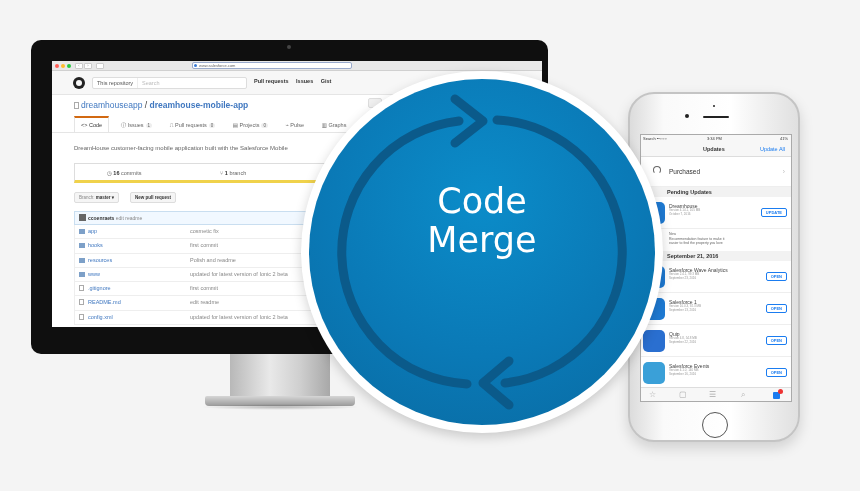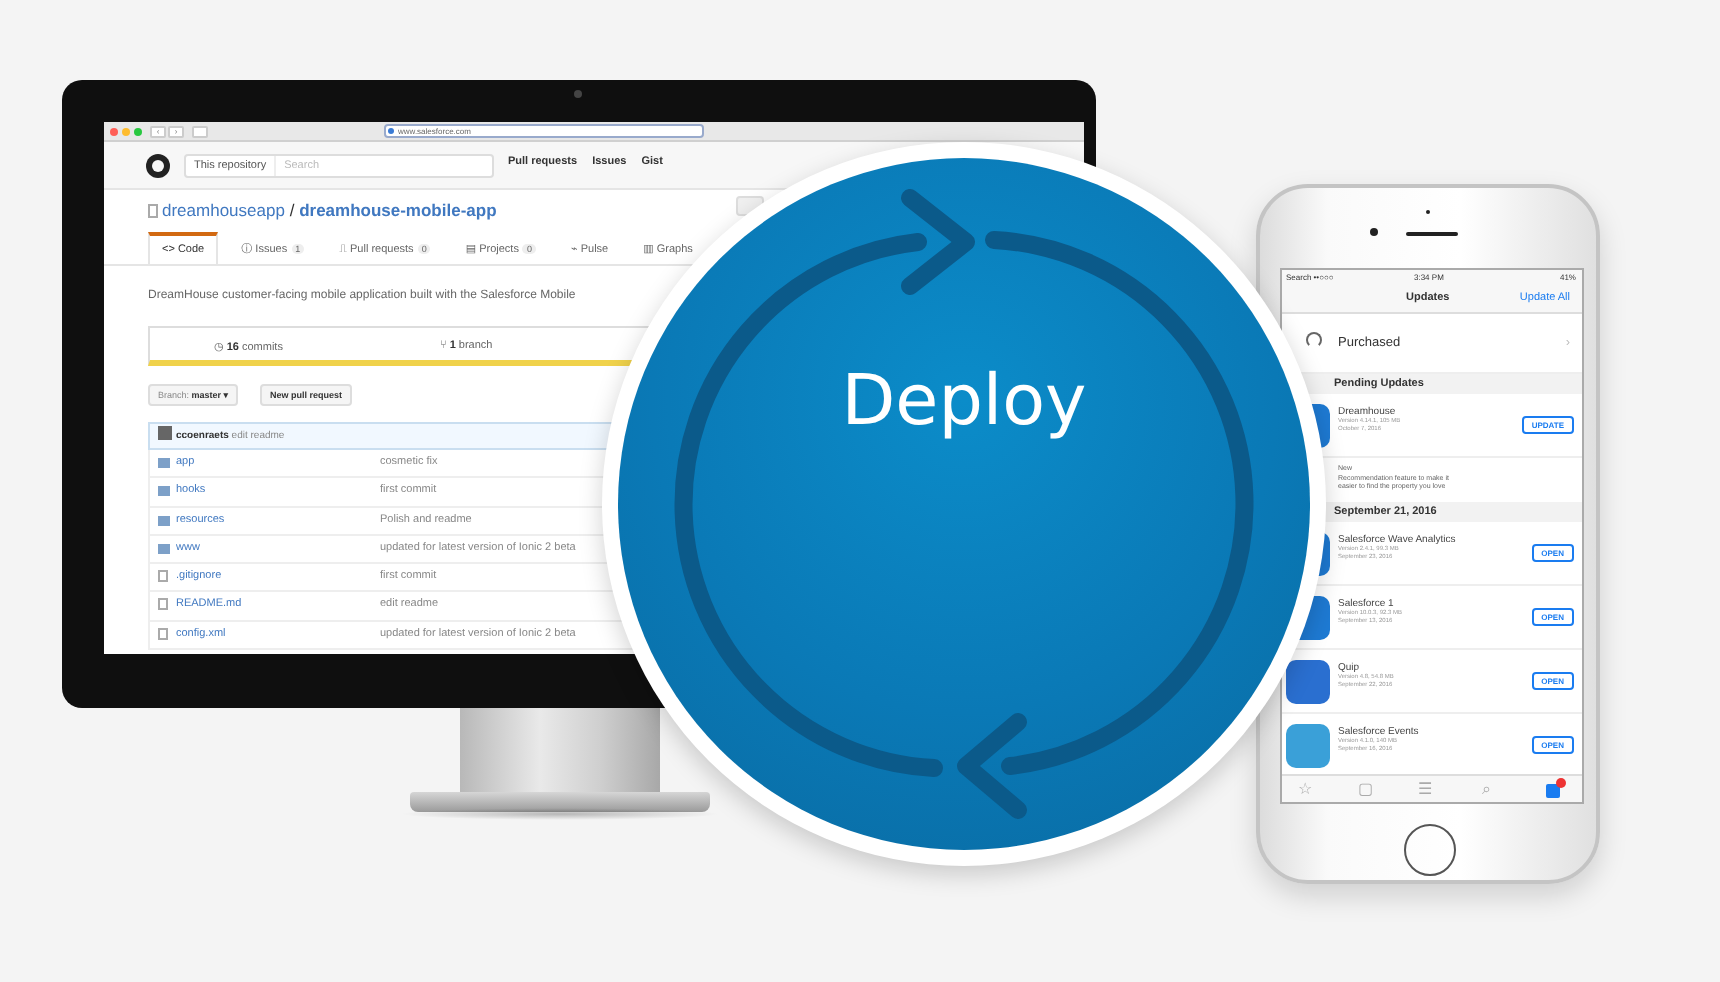--- a/index.html
+++ b/index.html
@@ -277,18 +277,19 @@
 
   <div class="circle-wrap">
     <div class="circle">
       <svg width="346" height="346" viewBox="0 0 346 346">
         <path d="M 188 41 A 132 132 0 0 1 196 304" fill="none" stroke="#0b5a8a" stroke-width="9" stroke-linecap="round"></path>
         <path d="M 158 305 A 132 132 0 0 1 150 42" fill="none" stroke="#0b5a8a" stroke-width="9" stroke-linecap="round"></path>
         <path d="M 146 20 L 174 42 L 146 64" fill="none" stroke="#0b5a8a" stroke-width="9" stroke-linecap="round" stroke-linejoin="round"></path>
         <path d="M 200 282 L 174 304 L 200 326" fill="none" stroke="#0b5a8a" stroke-width="9" stroke-linecap="round" stroke-linejoin="round"></path>
       </svg>
       <div class="words">
-        <div>Deploy</div>
+        <div>Code</div>
+        <div>Merge</div>
       </div>
     </div>
   </div>
 
 </div>
 
 </body></html>

